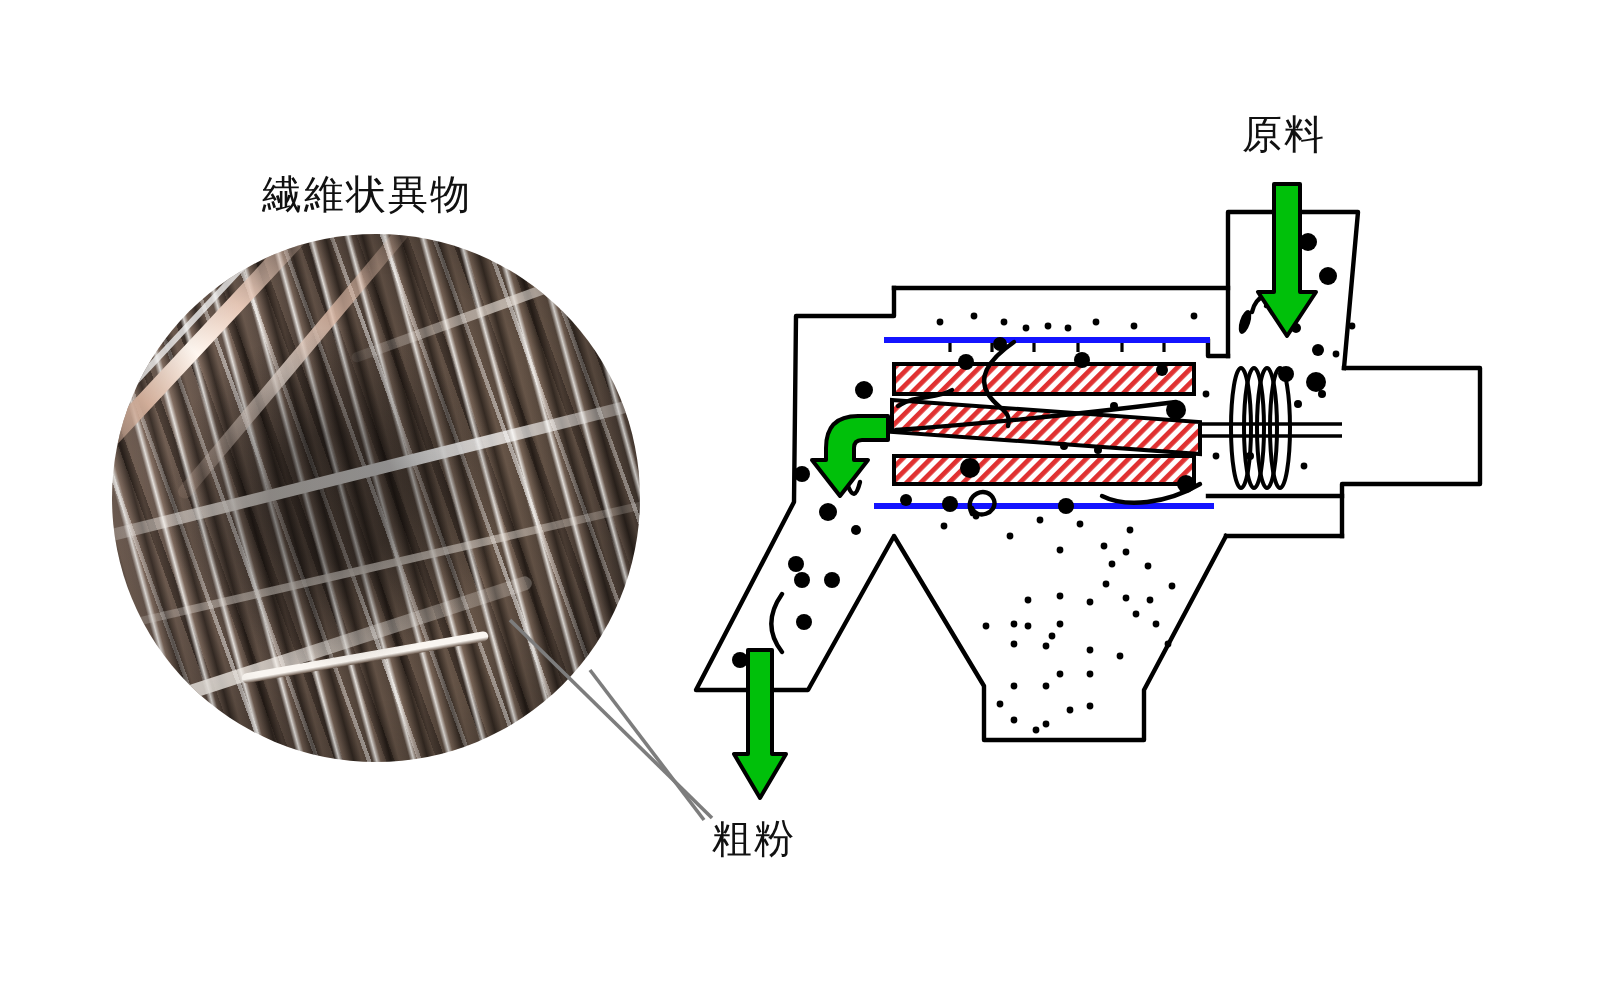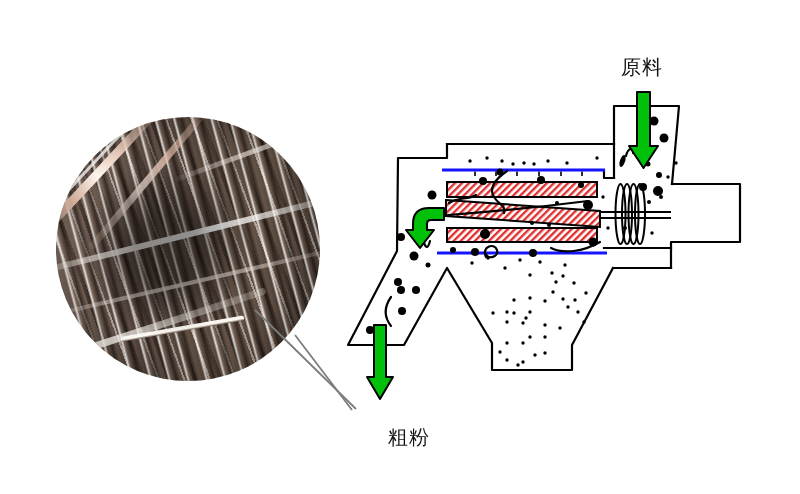--- a/index.html
+++ b/index.html
@@ -6,21 +6,21 @@
   .stage{
     position:relative;width:800px;height:494px;background:#fff;overflow:hidden;
     font-family:"DejaVu Sans","Liberation Sans",sans-serif;
   }
   .jp-label{
     position:absolute;font-weight:normal;color:#111;font-size:20px;letter-spacing:1px;
     white-space:nowrap;
   }
   .caption-fibrous{left:131px;top:84px;}
   .label-inlet{left:621px;top:54px;}
-  .label-coarse{left:356px;top:424px;margin-left:32px;}
+  .label-coarse{left:356px;top:406px;}
 
   
   .photo{
     position:absolute;left:56px;top:117px;width:264px;height:264px;border-radius:50%;
     overflow:hidden;
     background:
       repeating-linear-gradient(75deg,
         rgba(250,248,245,0) 0px, rgba(250,248,245,.85) 2px, rgba(190,160,140,.30) 4px,
         rgba(22,16,12,.55) 9px, rgba(130,108,92,.30) 13px, rgba(250,248,245,0) 18px),
       repeating-linear-gradient(70deg,
@@ -232,16 +232,17 @@
         <circle cx="545" cy="353" r="1.7"></circle>
       </g>
 
     <g>
       <path class="green-arrow" d="M637,92 H650 V146 H658 L643.5,168 L629,146 H637 Z"></path>
       <path class="green-arrow" d="M444,208 L429,208 Q413,208 413,224 L413,230 L406,230 L420,248 L434,230 L427,230 L427,224 Q427,220 431,220 L444,220 Z"></path>
       <path class="green-arrow" d="M374,325 H386 V377 H393 L380,399 L367,377 H374 Z"></path>
     </g>
   </svg>
 
+  <div class="jp-label caption-fibrous">繊維状異物</div>
   <div class="jp-label label-inlet">原料</div>
   <div class="jp-label label-coarse">粗粉</div>
 
 </div>
 
 </body></html>

